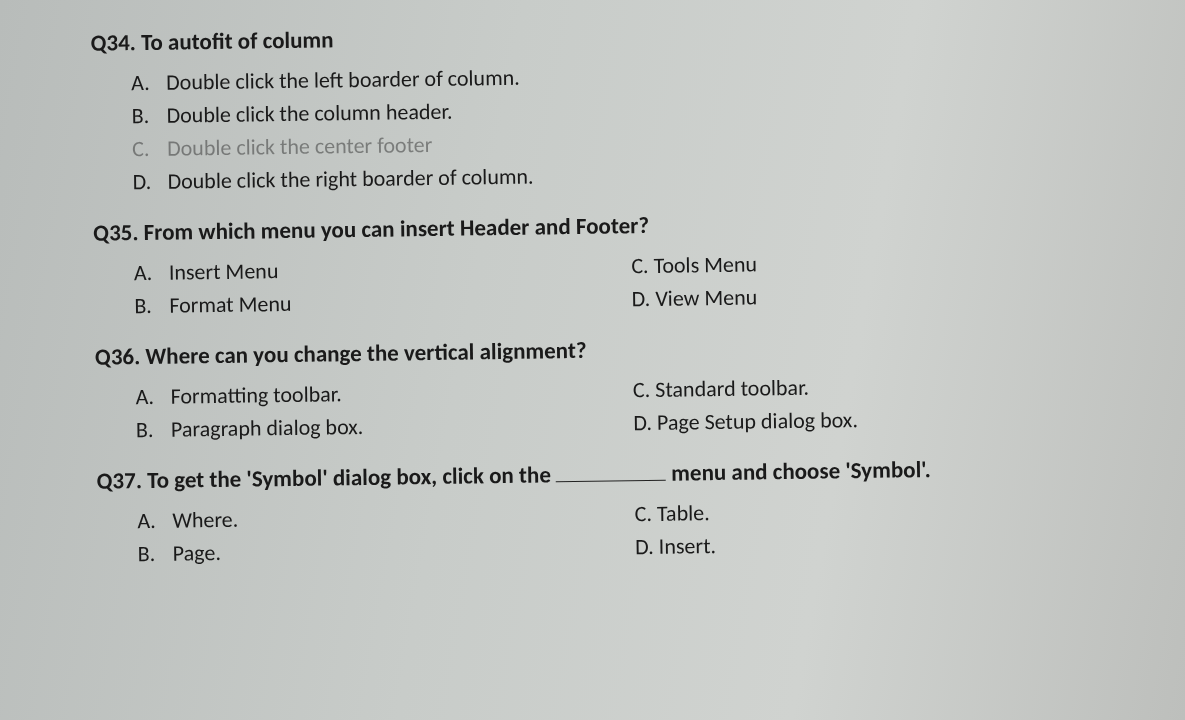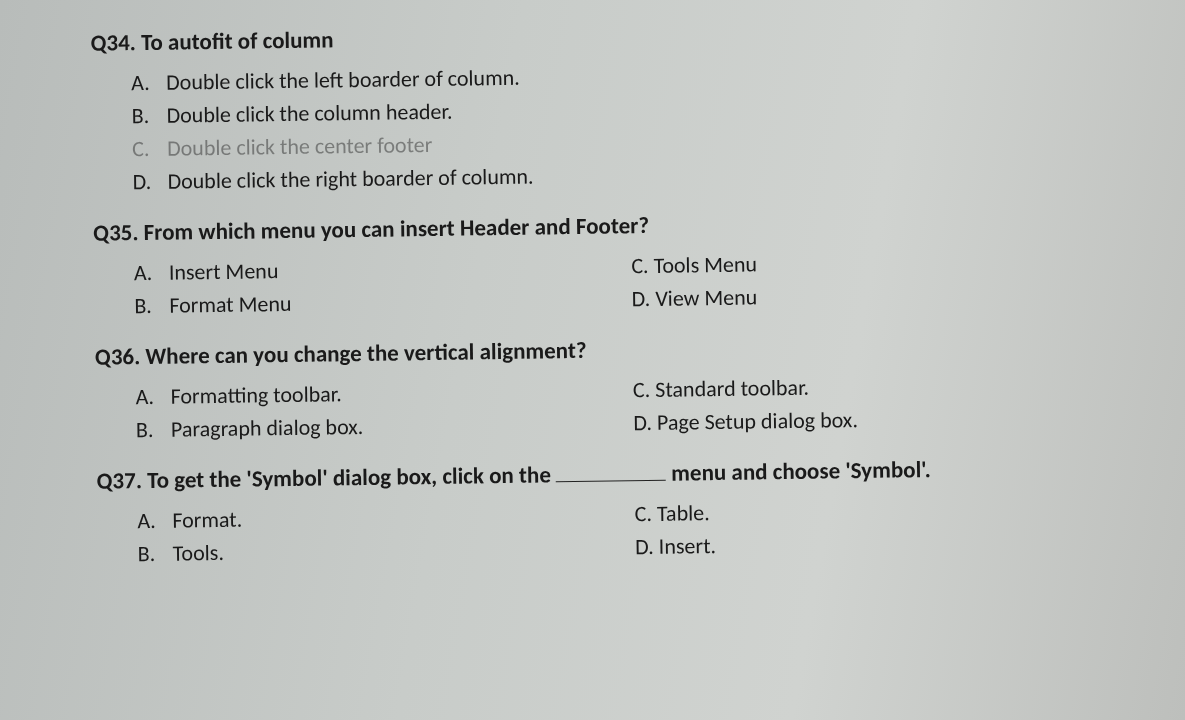--- a/index.html
+++ b/index.html
@@ -126,25 +126,25 @@
 </div>
 
 <div class="q">
   <div class="q-title">
     <span>Q37. To get the 'Symbol' dialog box, click on the </span><span class="underline"></span><span> menu and choose 'Symbol'.</span>
   </div>
   <div class="options two-col">
     <div class="col">
       <div class="opt">
         <span class="letter">A.</span>
-        <span>Format.</span>
+        <span>Where.</span>
       </div>
       <div class="opt">
         <span class="letter">B.</span>
-        <span>Tools.</span>
+        <span>Page.</span>
       </div>
     </div>
     <div class="col col-right">
       <div class="opt">
         <span>C. Table.</span>
       </div>
       <div class="opt">
         <span>D. Insert.</span>
       </div>
     </div>

